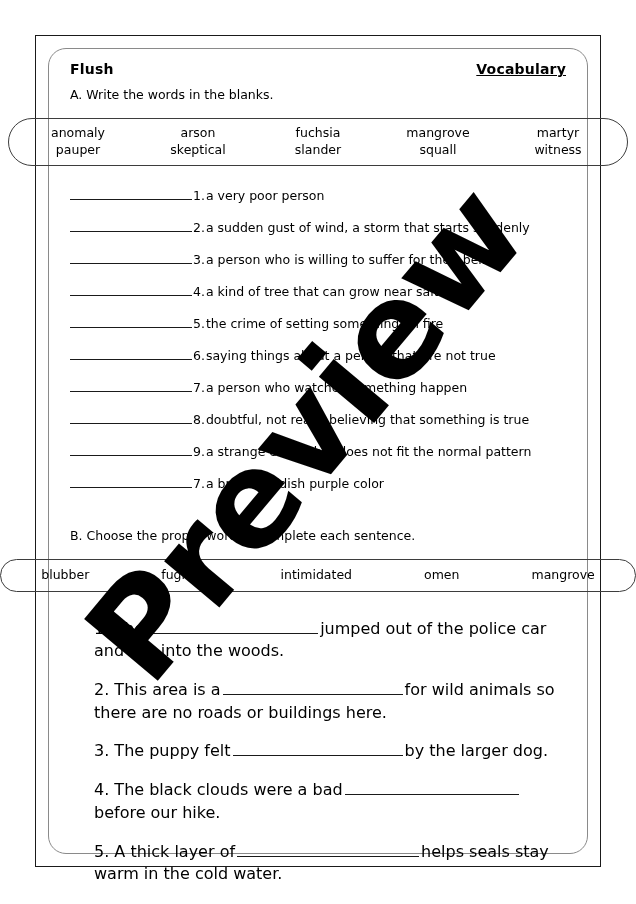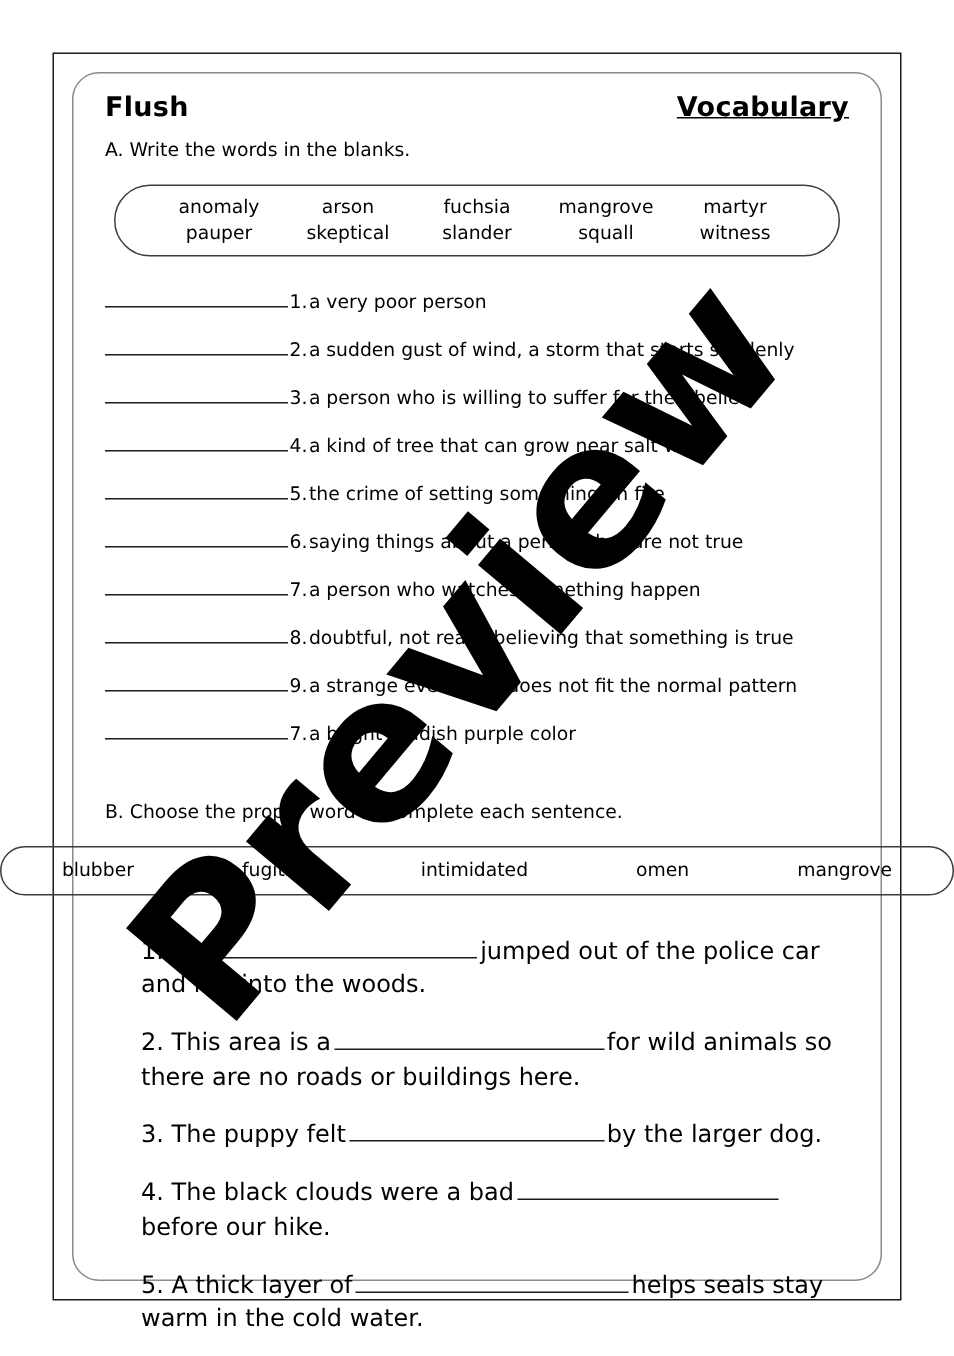--- a/index.html
+++ b/index.html
@@ -48,21 +48,21 @@
     width: 540px;
     height: 806px;
     box-sizing: border-box;
     padding: 10px 22px 0 22px;
   }
 
   .header {
     display: flex;
     justify-content: space-between;
     align-items: baseline;
-    font-size: 18px;
+    font-size: 14px;
     font-weight: bold;
     letter-spacing: 0.2px;
     margin: 3px 0 0 0;
   }
   .header-title { font-weight: bold; }
   .header-subject { font-weight: bold; text-decoration: underline; }
 
   .instruction {
     font-size: 12.5px;
     margin-top: 10px;
@@ -81,20 +81,21 @@
   .wordbank {
     border: 1px solid #3d3d3d;
     border-radius: 999px;
     padding: 6px 26px 7px 26px;
     box-sizing: border-box;
   }
   .wordbank-row {
     display: flex;
     font-size: 12.5px;
     line-height: 1.32;
+    gap: 34px;
   }
   .wordbank-col {
     display: flex;
     flex-direction: column;
     align-items: center;
     min-width: 76px;
     padding: 0 5px;
   }
   .wordbank-single {
     display: flex;

